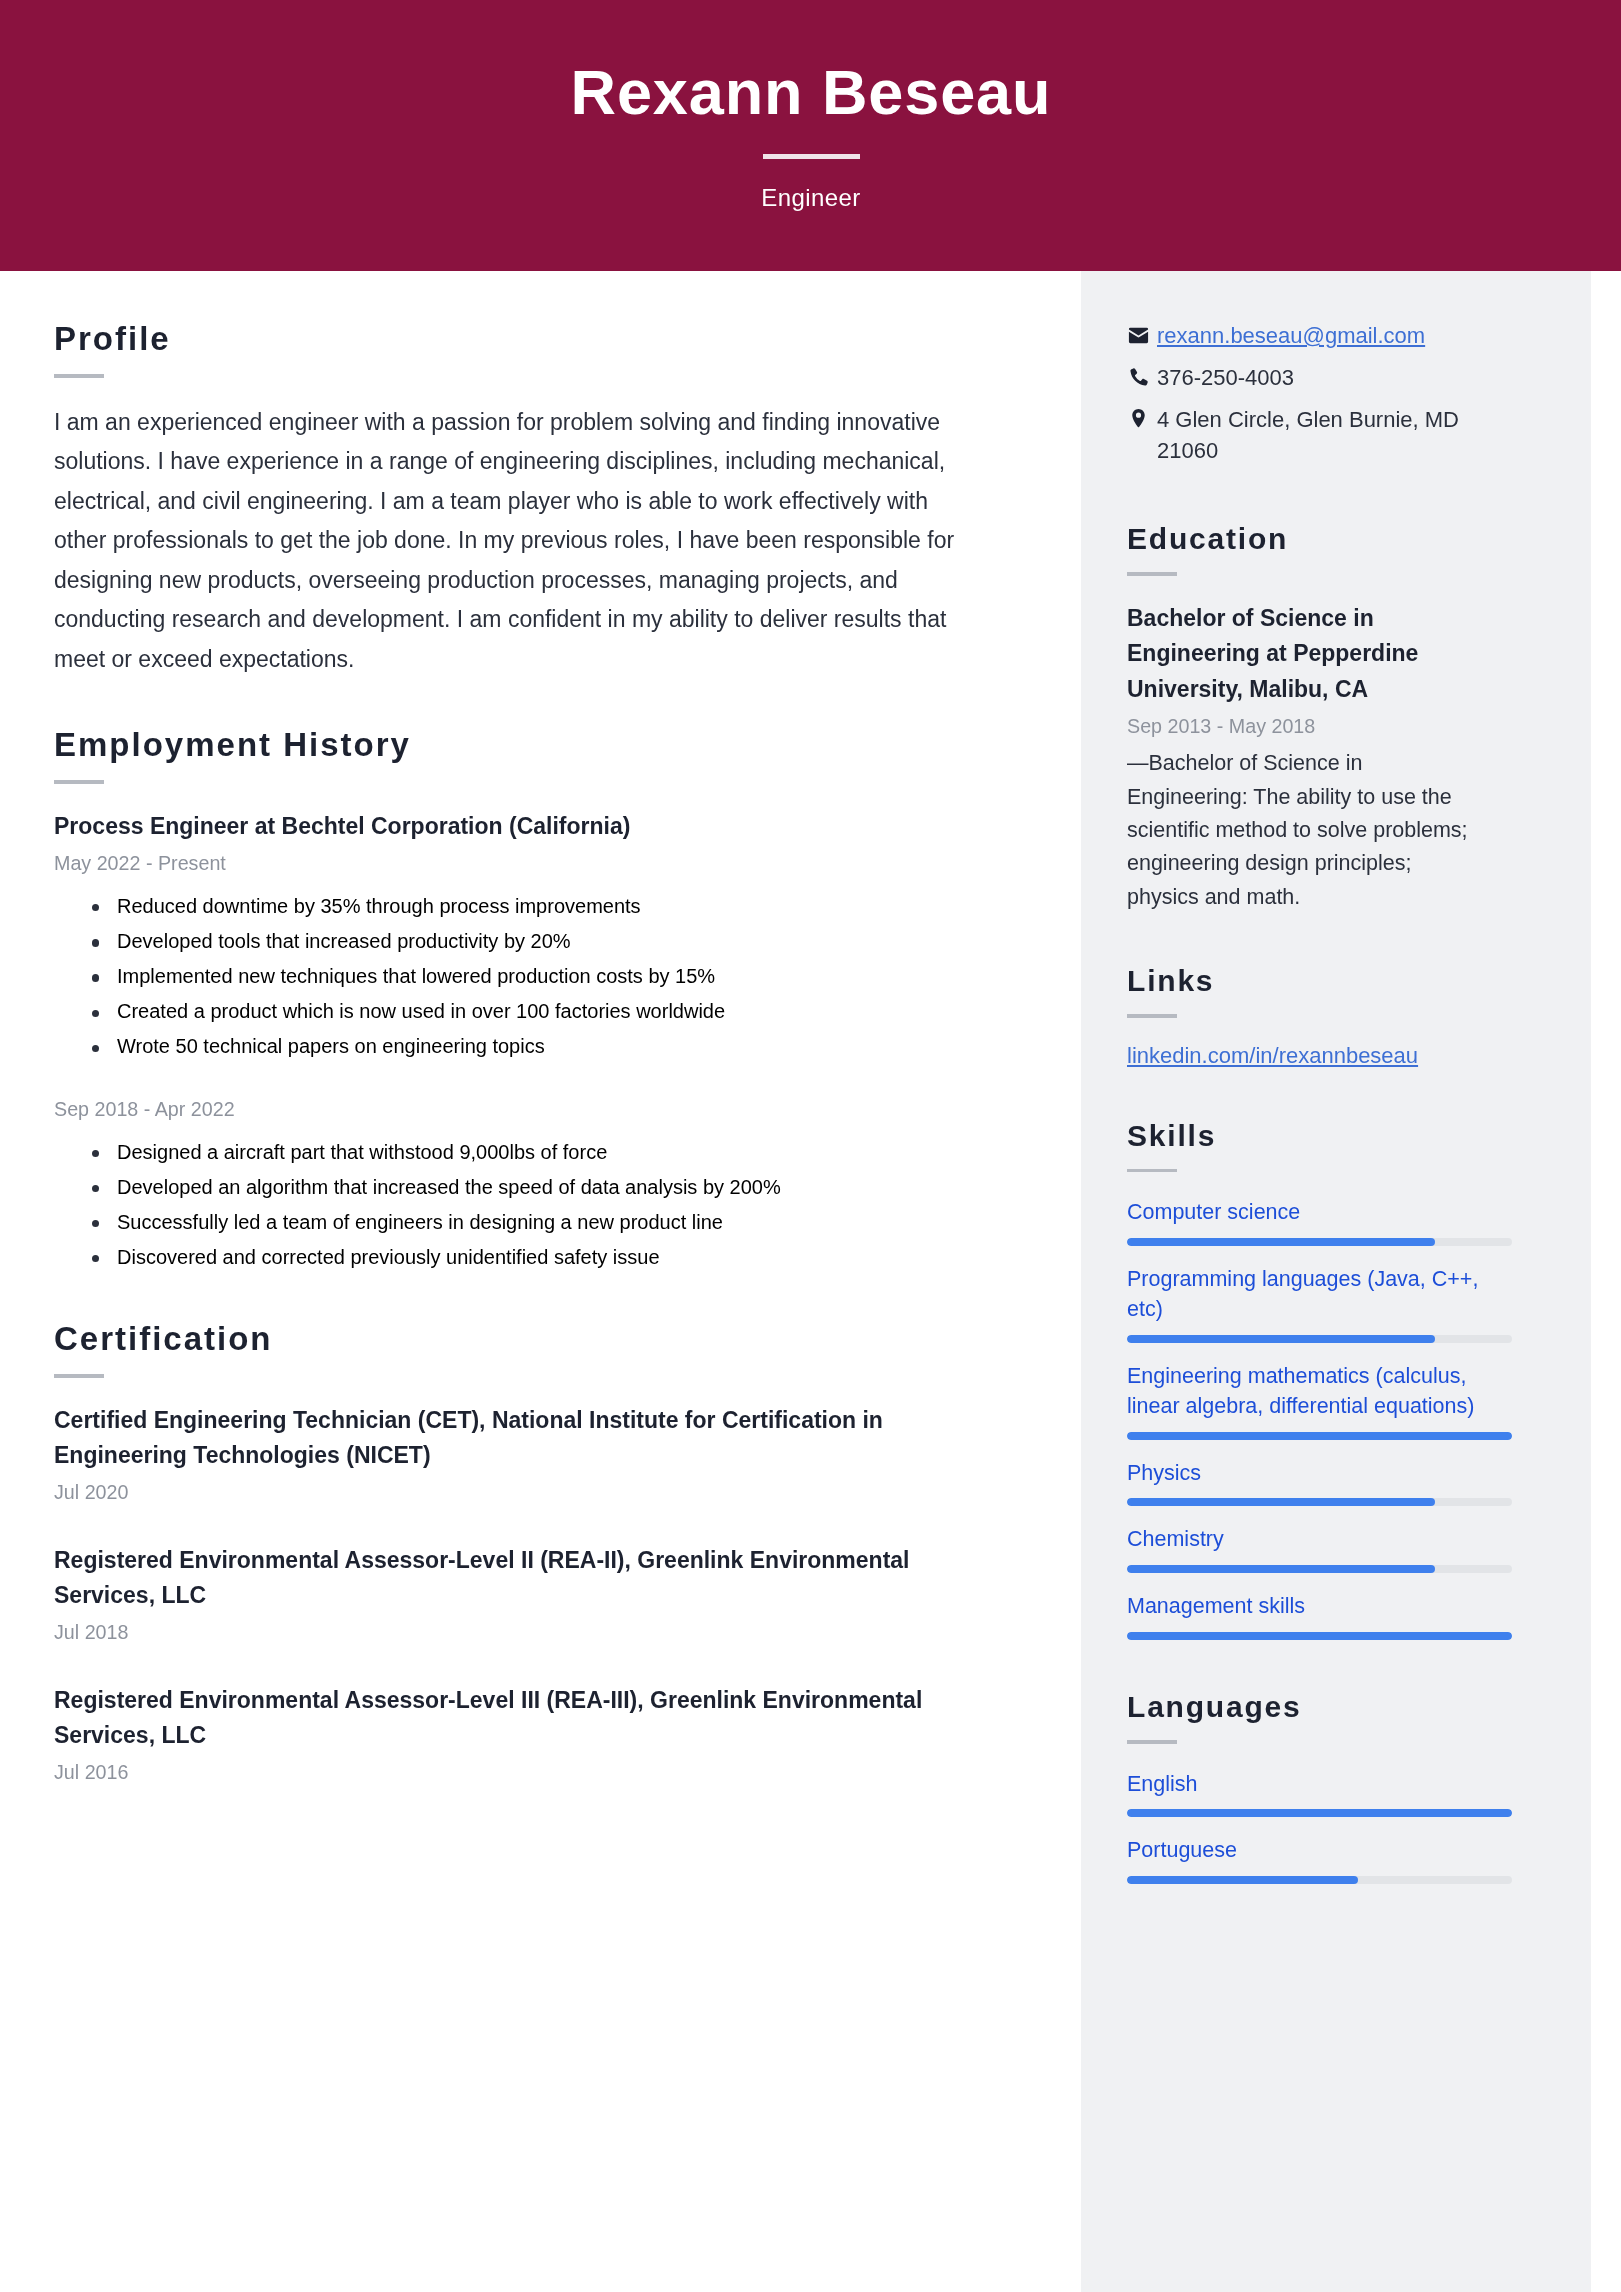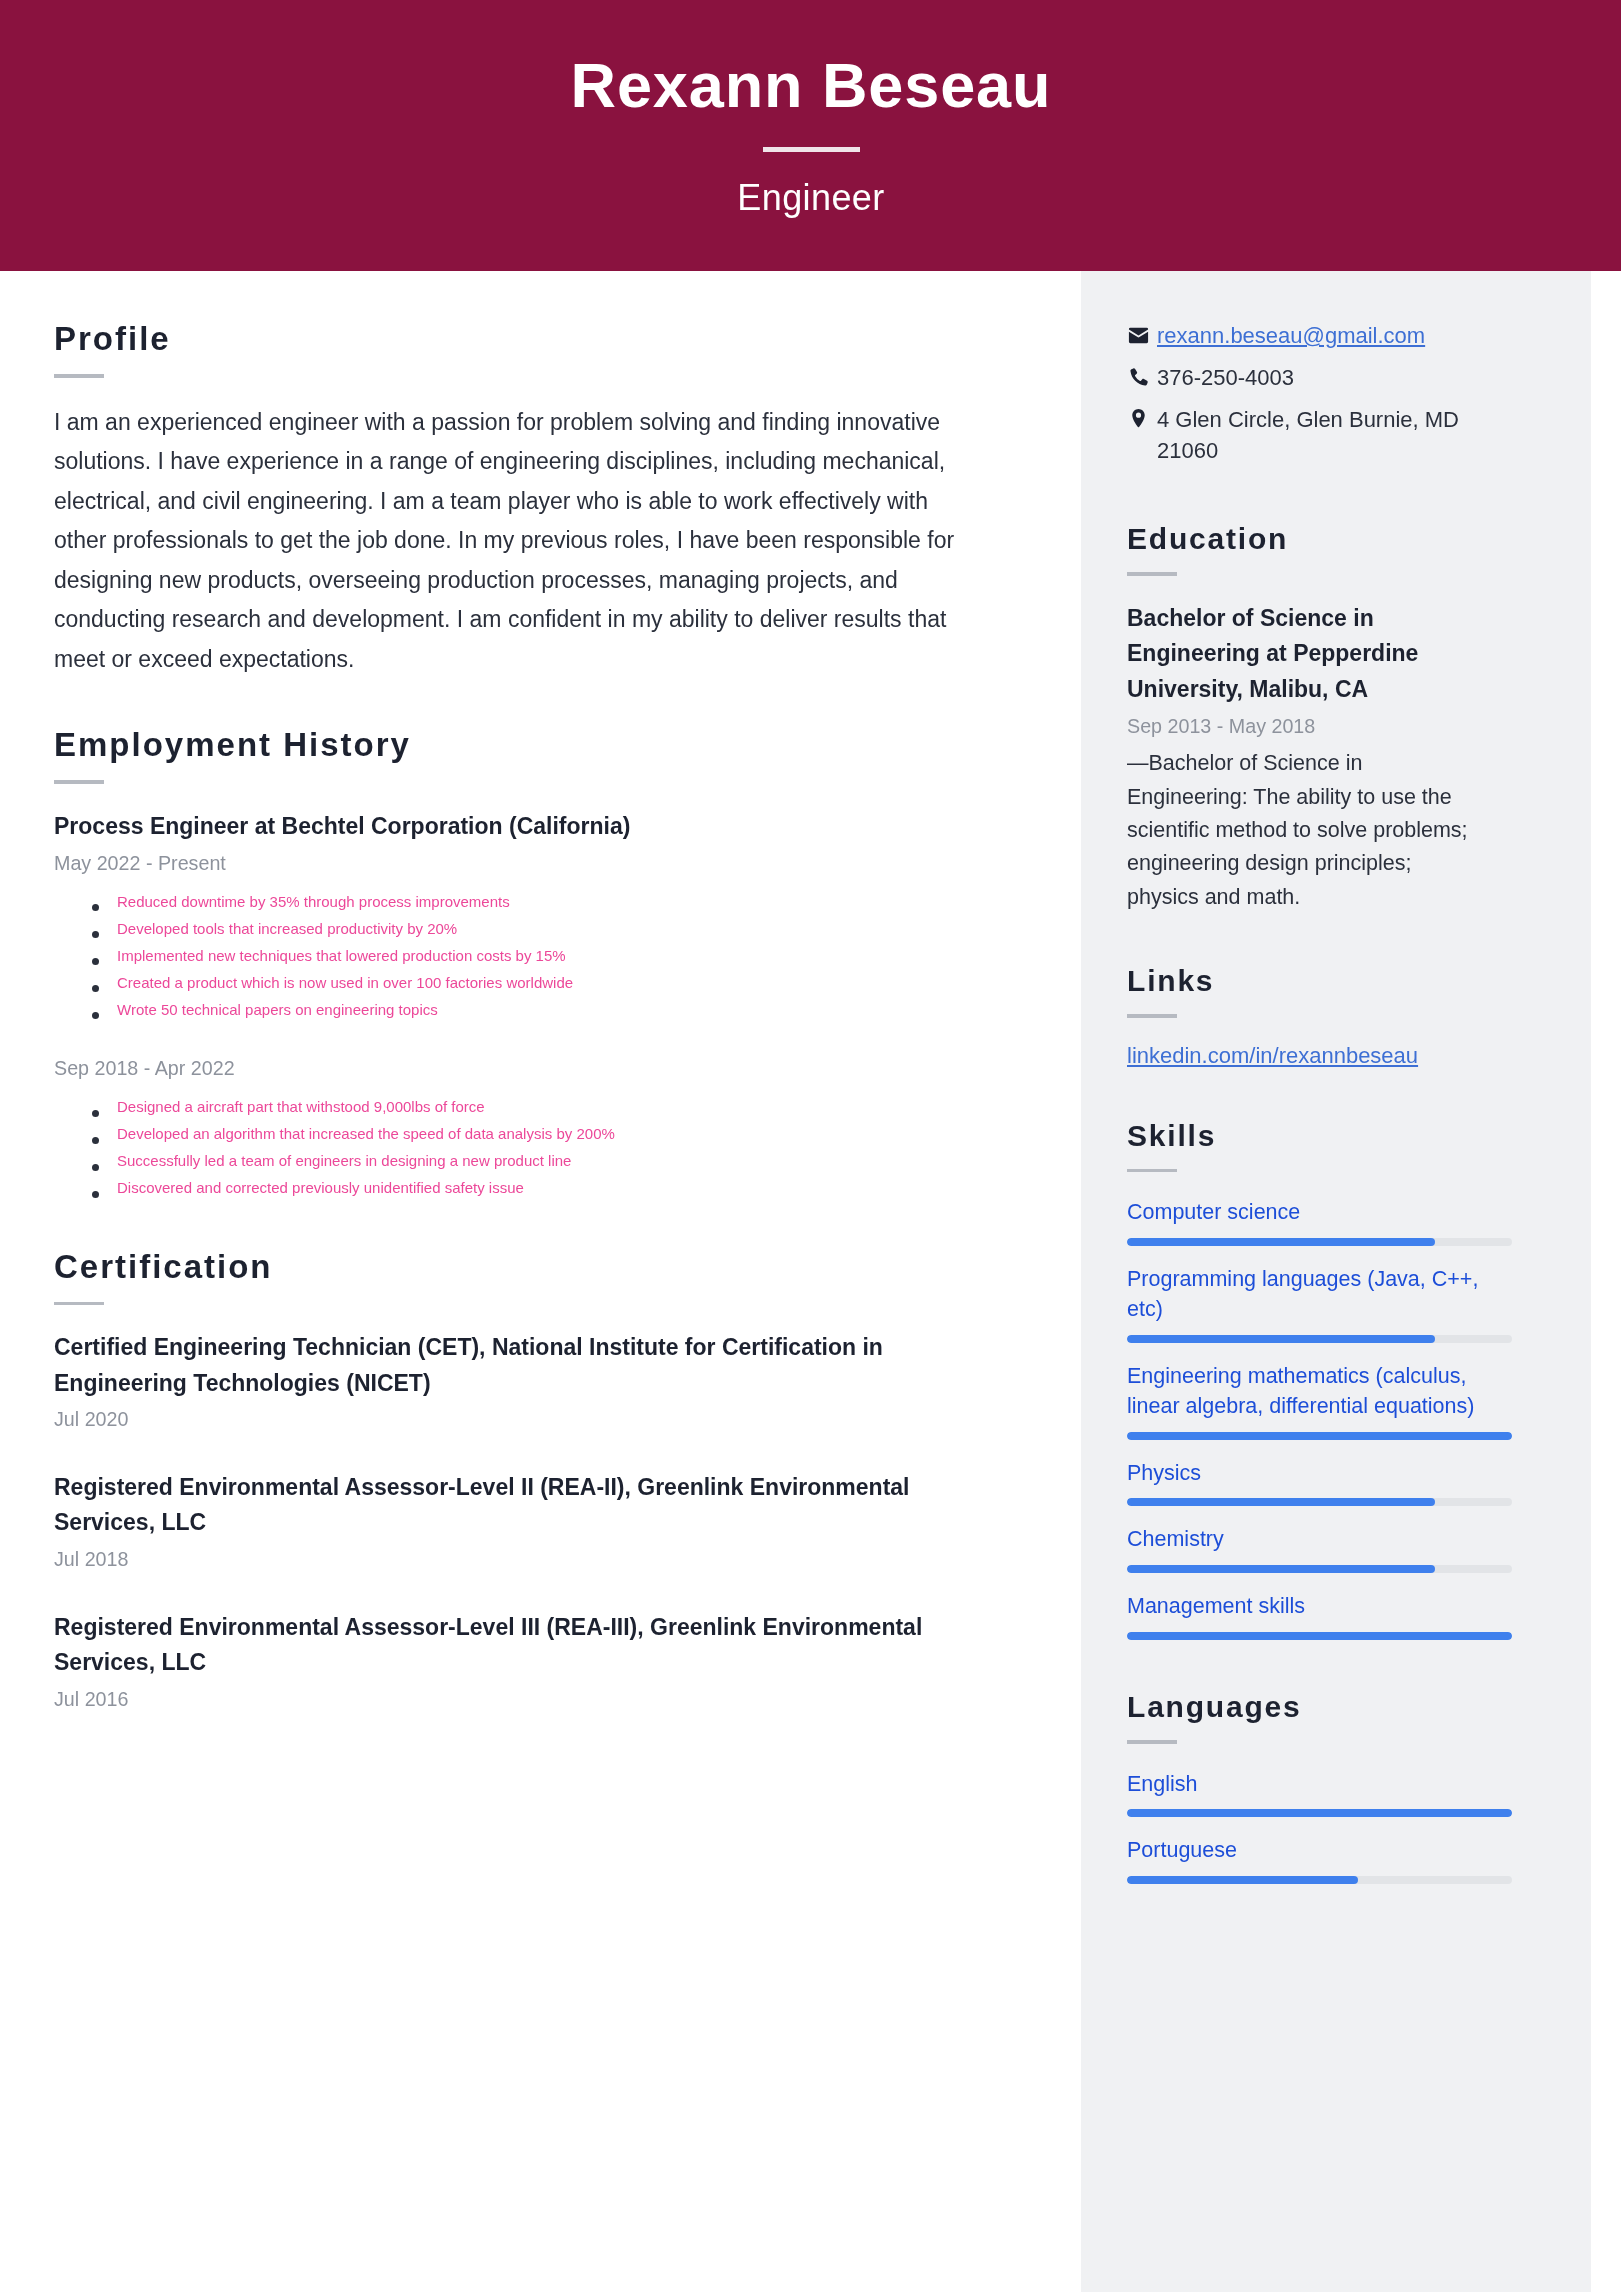--- a/index.html
+++ b/index.html
@@ -38,21 +38,21 @@
     text-align: center;
   }
   .header-rule {
     width: 97px;
     height: 4.5px;
     background: #f0e4e9;
     margin: 29px 0 25px 0;
   }
   .header-title {
     color: #ffffff;
-    font-size: 36px;
+    font-size: 24px;
     font-weight: 400;
     letter-spacing: 0.4px;
     text-align: left;
   }
 
   
   .body {
     display: flex;
     width: 100%;
     height: 2021px;
@@ -109,23 +109,23 @@
     line-height: 1.45;
   }
 
   ul.bullets {
     margin: 12.5px 0 0 34px;
     padding: 0;
     list-style: none;
   }
   ul.bullets li {
     position: relative;
-    font-size: 15px;
+    font-size: 20px;
     line-height: 1.62;
-    color: #ec4899;
+    color: #000000;
     padding-left: 29px;
     margin-bottom: 2.7px;
   }
   ul.bullets li::before {
     content: "";
     position: absolute;
     left: 3.6px;
     top: 14.3px;
     width: 7.2px;
     height: 7.2px;

